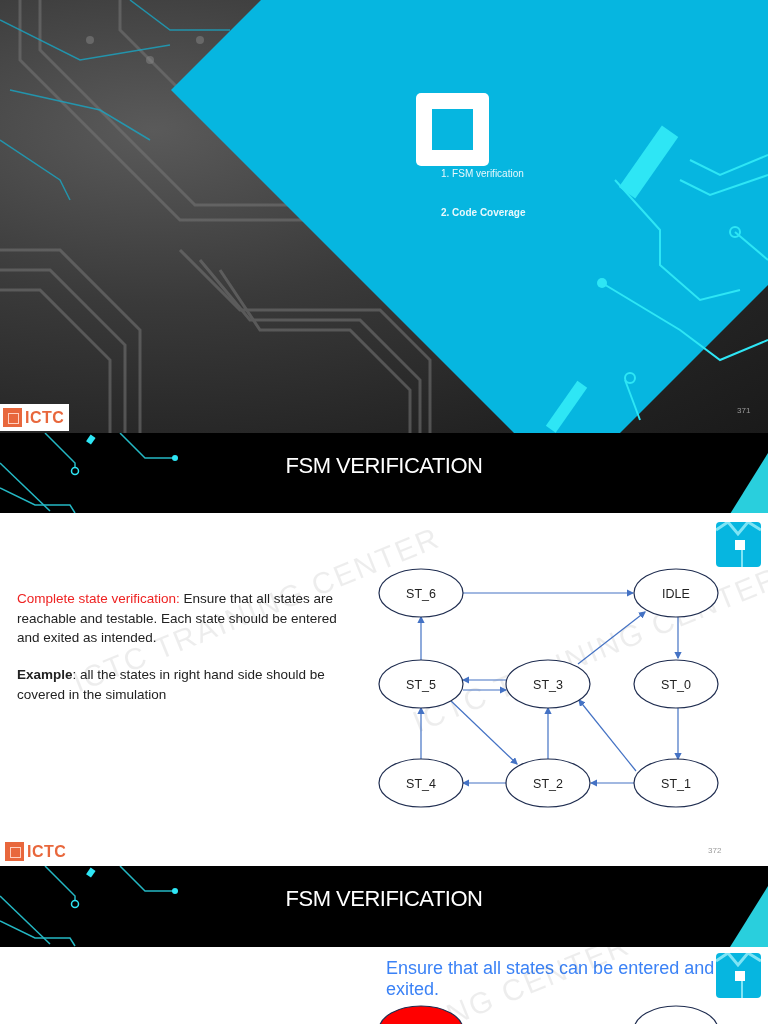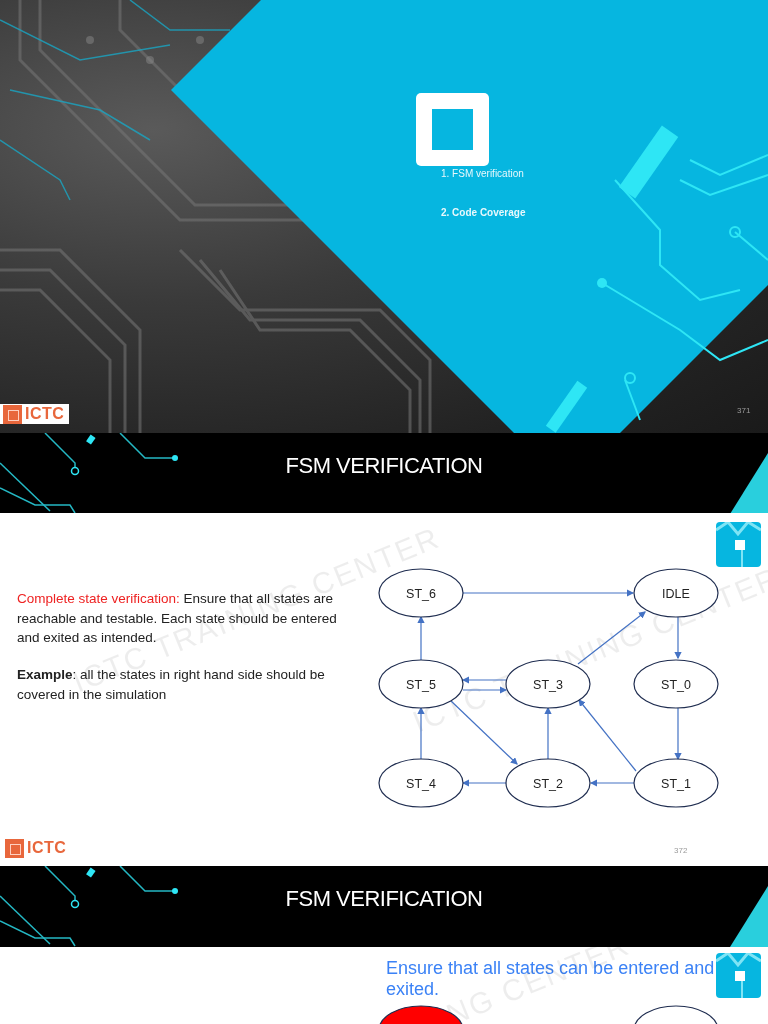--- a/index.html
+++ b/index.html
@@ -15,21 +15,21 @@
   .diamond-wrap { position: absolute; inset: 0; overflow: hidden; }
   .s1-title { position: absolute; left: 30px; top: 118px; width: 320px; color: #ffffff;
     font-size: 27px; line-height: 39px; letter-spacing: -0.5px; }
   .s1-icon { position: absolute; left: 416px; top: 93px; width: 73px; height: 73px;
     background: #ffffff; border-radius: 5px; }
   .s1-icon-inner { position: absolute; left: 16px; top: 16px; width: 41px; height: 41px; background: #06b6e0; }
   .agenda { position: absolute; left: 441px; color: #e8f8fc; font-size: 10px; }
   .agenda.i1 { top: 168px; }
   .agenda.i2 { top: 207px; font-weight: bold; }
   .slide-num { position: absolute; font-size: 8px; color: #9a9a9a; }
-  .logo { position: absolute; width: 69px; height: 20px; background: #ffffff;
+  .logo { position: absolute; width: 69px; height: 27px; background: #ffffff;
     display: flex; align-items: center; padding-left: 3px; gap: 3px; }
   .logo-chip { width: 19px; height: 19px; background: #e8673c; position: relative; }
   .logo-chip::after { content: ""; position: absolute; left: 5px; top: 5px; width: 9px; height: 9px;
     border: 1px solid #ffd0c0; }
   .logo-text { color: #e8673c; font-weight: bold; font-size: 16px; letter-spacing: 0.5px; }
 
   
   .band { position: absolute; left: 0; width: 768px; height: 81px; background: #000000; overflow: hidden; }
   .band-title { position: absolute; left: 0; right: 0; top: 20px; text-align: center; color: #ffffff;
     font-size: 22px; letter-spacing: -0.5px; }
@@ -146,21 +146,21 @@
       <path d="M26 28 L26 45" stroke="#7fe4f5" stroke-width="2"></path>
     </svg>
     <div class="sq"></div>
   </div>
   <div class="para">
     <span class="red">Complete state verification:</span><span> Ensure that all states are reachable and testable. Each state should be entered and exited as intended.</span>
   </div>
   <div class="para para2">
     <span class="bold">Example</span><span>: all the states in right hand side should be covered in the simulation</span>
   </div>
-  <div class="slide-num" style="left:674px;top:333px;">372</div>
+  <div class="slide-num" style="left:708px;top:333px;">372</div>
   <div class="logo" style="left:2px;top:325px;">
     <div class="logo-chip"></div>
     <span class="logo-text">ICTC</span>
   </div>
 </div>
 
 <svg class="fsm" viewBox="370 560 360 260">
   <defs>
     <marker id="ah" markerWidth="6" markerHeight="6" refX="5" refY="3" orient="auto">
       <path d="M0 0 L6 3 L0 6 Z" fill="#4472c4"></path>

